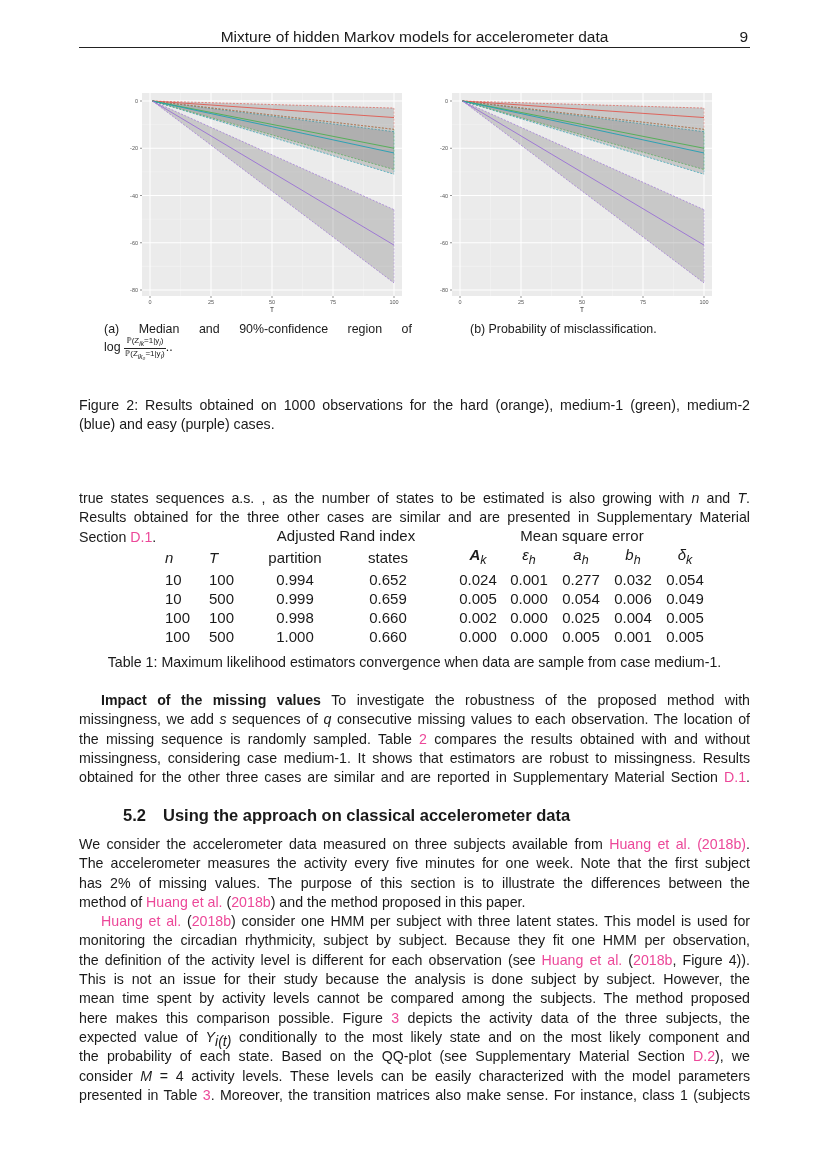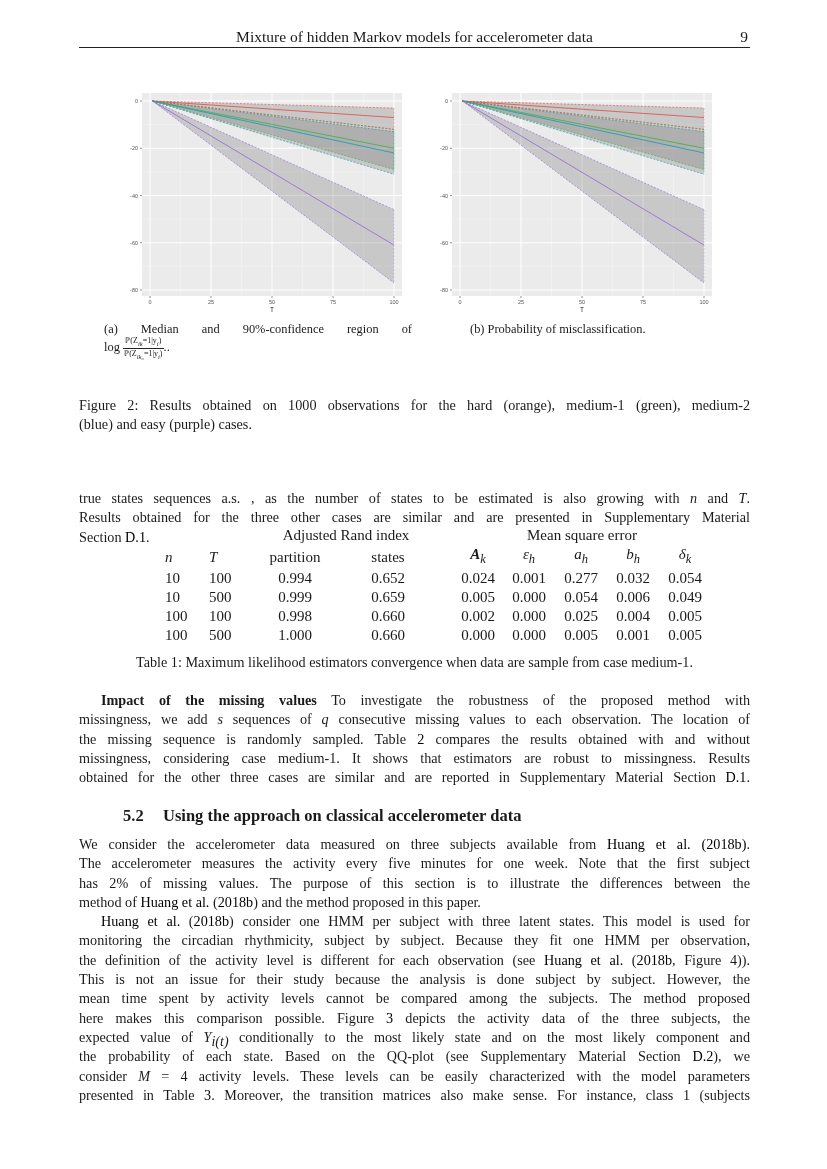--- a/index.html
+++ b/index.html
@@ -1,18 +1,18 @@
 <!DOCTYPE html>
 <html><head>
 <meta charset="utf-8">
 <style>
   html, body { margin: 0; padding: 0; background: #ffffff; }
   body { width: 827px; height: 1169px; position: relative; overflow: hidden;
          font-family: "DejaVu Serif", "Liberation Serif", serif; color: #1a1a1a; }
-  .serif { font-family: Liberation Serif, serif; }
+  .serif { font-family: Liberation Sans, sans-serif; }
   .header { position: absolute; left: 79px; top: 28px; width: 671px; height: 20px; }
   .header .title { position: absolute; left: 0; width: 671px; text-align: center; top: 0; font-size: 15.5px; }
   .header .pageno { position: absolute; right: 2px; top: 0; font-size: 15.5px; }
   .header-rule { position: absolute; left: 79px; top: 47px; width: 671px; height: 1.4px; background: #222; }
 
   .plot { position: absolute; top: 90px; width: 300px; height: 228px; }
   #plot-a { left: 112px; }
   #plot-b { left: 422px; }
   .plot svg { display: block; }
   .axis-tick-label { font-family: "Liberation Sans", sans-serif; font-size: 5.5px; fill: #555; }
@@ -23,21 +23,21 @@
   #subcap-a .row1 { display: flex; justify-content: space-between; }
   #subcap-a .row2 { font-size: 12.4px; margin-top: 0px; }
   .frac { display: inline-block; vertical-align: middle; text-align: center; font-size: 8px; line-height: 9px; }
   .frac .num { display: block; border-bottom: 0.8px solid #222; padding: 0 1px; }
   .frac .den { display: block; padding: 0 1px; }
   #subcap-b { left: 470px; top: 322px; }
 
   .para { position: absolute; left: 79px; width: 671px; font-size: 14.2px; line-height: 19.3px; text-align: justify; }
   .para .line { display: block; text-align: justify; text-align-last: justify; white-space: nowrap; height: 19.3px; }
   .para .line.last { text-align-last: left; }
-  .link { color: #000000; }
+  .link { color: #ec4899; }
   .bold { font-weight: bold; }
   .ital { font-style: italic; }
 
   #fig-caption { top: 396px; }
   #intro-para { top: 489px; }
 
   table.results { position: absolute; left: 165px; top: 526px; border-collapse: collapse; font-size: 15px; }
   table.results td { padding: 0 0; height: 19px; line-height: 19px; }
   table.results .c { text-align: center; }
   table.results .l { text-align: left; }

